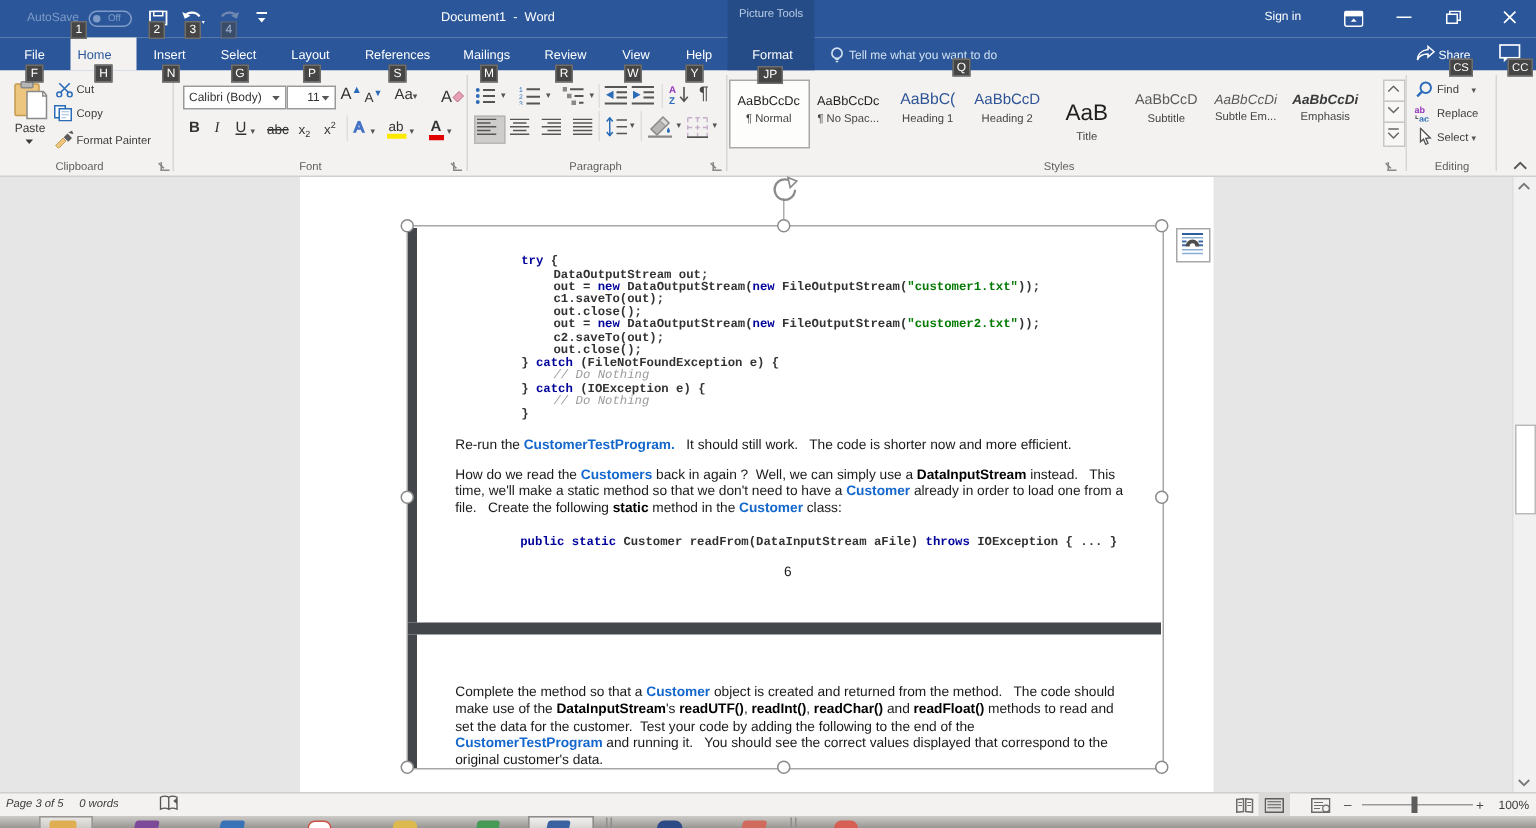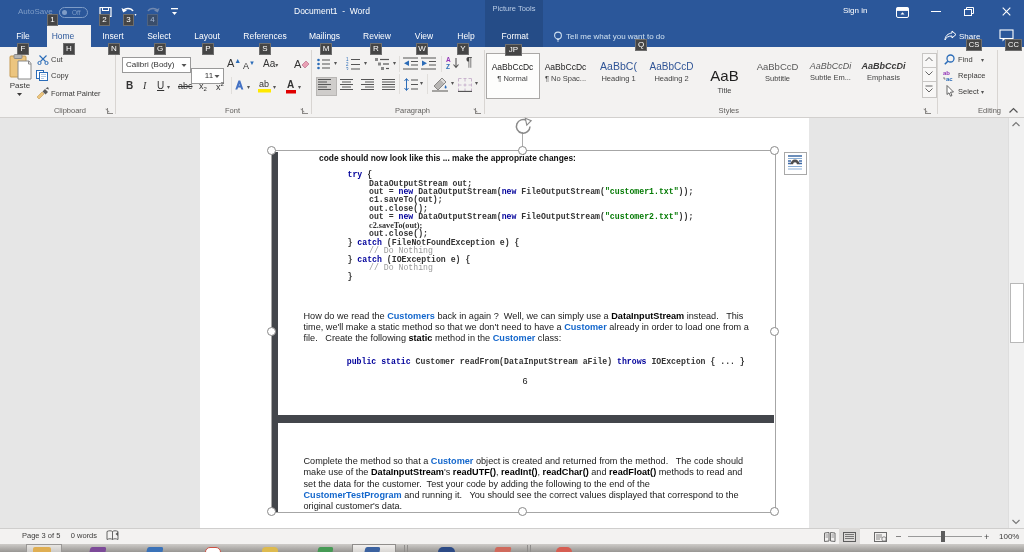--- a/index.html
+++ b/index.html
@@ -1,35 +1,35 @@
 <!DOCTYPE html>
 <html><head>
 <meta charset="utf-8">
 <style>
 html,body{margin:0;padding:0;}
 body{width:1024px;height:552px;overflow:hidden;position:relative;font-family:"Liberation Sans",sans-serif;background:#e6e6e6;}
 .ab{position:absolute;}
 .kt{position:absolute;background:#454545;color:#fff;font-size:8px;line-height:10px;text-align:center;border:1px solid #6e6e6e;z-index:50;}
 .sep{position:absolute;width:1px;background:#d8d5d2;top:50px;height:64px;}
-.glbl{position:absolute;font-size:7.5px;color:#605e5c;top:106px;text-align:right;}
+.glbl{position:absolute;font-size:7.5px;color:#605e5c;top:106px;text-align:center;}
 .dlg{position:absolute;width:5px;height:5px;border-left:1px solid #8a8886;border-bottom:1px solid #8a8886;top:108px;}
 .dlg:after{content:"";position:absolute;left:-3px;top:2px;width:5px;height:1px;background:#8a8886;transform:rotate(45deg);}
 .tabtxt{position:absolute;top:25px;height:22px;line-height:22px;font-size:8.5px;color:#fff;text-align:center;}
 .cmb{position:absolute;background:#fff;border:1px solid #999;font-size:8px;color:#333;}
 .stit{position:absolute;top:53px;width:51px;height:44px;text-align:center;}
 .stit .s1{display:block;white-space:nowrap;overflow:hidden;}
 .stit .s2{display:block;font-size:7.5px;color:#444;margin-top:2px;white-space:nowrap;overflow:hidden;}
 .hndl{position:absolute;width:7px;height:7px;background:#fff;border:1px solid #8a8a8a;border-radius:50%;z-index:30;}
 .doc{font-size:9.15px;color:#1a1a1a;line-height:11.07px;white-space:nowrap;}
 .doc b{color:#000;}
 .bl{color:#1467cc;font-weight:bold;}
 .code{font-family:"Liberation Mono",monospace;font-size:8.2px;color:#333;line-height:8.5px;white-space:pre;font-weight:bold;margin-left:15px;}
 .kw{color:#00009b;font-weight:bold;}
 .st{color:#047a04;font-weight:bold;}
-.cm{color:#9b9b9b;font-weight:normal;}
+.cm{color:#9b9b9b;font-style:italic;font-weight:normal;}
 </style>
 </head>
 <body>
 
 <div class="ab" style="left:0;top:0;width:1024px;height:25px;background:#2b579a;"></div>
 
 <div class="ab" style="left:485px;top:0;width:58px;height:47px;background:#254c87;"></div>
 <div class="ab" style="left:485px;top:2px;width:58px;height:13px;font-size:7.5px;color:#b9cce6;text-align:center;line-height:13px;">Picture Tools</div>
 <div class="ab" style="left:18px;top:7px;font-size:8px;color:#7e9cc7;">AutoSave</div>
 <div class="ab" style="left:59px;top:7px;width:27px;height:9px;border:1px solid #7e9cc7;border-radius:6px;">
@@ -158,21 +158,21 @@
 <svg class="ab" style="left:36px;top:87px;" width="13" height="12" viewBox="0 0 13 12">
     <path d="M1 10 L6 5 L8 7 L3 12 Z" fill="#ecc57f" stroke="#c59a51" stroke-width="0.6"></path>
     <path d="M6.5 4.5 L9 2 L12 5 L9.5 7.5 Z" fill="#5a5a5a"></path>
     <path d="M9.5 1.5 l2.5 -1.5 l1 2.5 z" fill="#5a5a5a"></path>
   </svg>
 <div class="ab" style="left:51px;top:89px;font-size:7.5px;color:#3b3a39;">Format Painter</div>
 
 <div class="cmb" style="left:122px;top:57px;width:67px;height:14px;line-height:14px;"><span style="margin-left:3px;">Calibri (Body)</span><svg class="ab" style="right:3px;top:5px;" width="6" height="5" viewBox="0 0 6 5">
       <path d="M0.5 1 L3 4 L5.5 1 Z" fill="#555"></path>
     </svg></div>
-<div class="cmb" style="left:191px;top:68px;width:31px;height:14px;line-height:14px;text-align:center;"><span style="margin-left:3px;">11</span><svg class="ab" style="right:3px;top:5px;" width="6" height="5" viewBox="0 0 6 5">
+<div class="cmb" style="left:191px;top:57px;width:31px;height:14px;line-height:14px;text-align:center;"><span style="margin-left:3px;">11</span><svg class="ab" style="right:3px;top:5px;" width="6" height="5" viewBox="0 0 6 5">
       <path d="M0.5 1 L3 4 L5.5 1 Z" fill="#555"></path>
     </svg></div>
 <div class="ab" style="left:227px;top:57px;font-size:11px;color:#333;">A<span style="font-size:7px;vertical-align:4px;color:#2b6cb8;">▲</span></div>
 <div class="ab" style="left:243px;top:60px;font-size:9px;color:#333;">A<span style="font-size:6px;vertical-align:4px;color:#2b6cb8;">▼</span></div>
 <div class="ab" style="left:263px;top:58px;font-size:10px;color:#333;">Aa<span style="font-size:6px;color:#555;">▾</span></div>
 <svg class="ab" style="left:294px;top:57px;" width="16" height="14" viewBox="0 0 16 14">
     <text x="0" y="11" font-size="11" fill="#333" font-family="Liberation Sans">A</text>
     <path d="M8 8 L12 4 L15 7 L11 11 Z" fill="#e8a0b4" stroke="#b06080" stroke-width="0.6"></path>
   </svg>
 <div class="ab" style="left:126px;top:80px;font-size:10px;font-weight:bold;color:#333;">B</div>
@@ -333,34 +333,34 @@
 <div class="ab" style="left:958px;top:87px;font-size:7.5px;color:#3b3a39;">Select</div>
 <div class="ab" style="left:981px;top:88px;font-size:6px;color:#555;">▾</div>
 
 <div class="ab" style="left:0;top:118px;width:1008px;height:410px;background:#e6e6e6;"></div>
 <div class="ab" style="left:200px;top:118px;width:609px;height:410px;background:#fff;"></div>
 
 <div class="ab" style="left:271px;top:150px;width:503px;height:361px;border:1px solid #a6a6a6;overflow:hidden;background:#fff;">
   <div class="ab" style="left:0px;top:1px;width:5.5px;height:263px;background:#43464b;"></div>
   <div class="ab" style="left:0px;top:264px;width:502px;height:8px;background:#43464b;"></div>
   <div class="ab" style="left:0px;top:272px;width:5.5px;height:89px;background:#43464b;"></div>
-  <div class="ab doc" style="left:47px;top:1.7px;font-weight:bold;color:#111;font-size:8.4px;line-height:11px;">code should now look like this ... make the appropriate changes:</div>
   <div class="code ab" style="left:60.5px;top:20px;"><span class="kw">try</span> {</div>
   <div class="code ab" style="left:82px;top:28.5px;">DataOutputStream out;</div>
   <div class="code ab" style="left:82px;top:37px;">out = <span class="kw">new</span> DataOutputStream(<span class="kw">new</span> FileOutputStream(<span class="st">"customer1.txt"</span>));</div>
   <div class="code ab" style="left:82px;top:45.4px;">c1.saveTo(out);</div>
   <div class="code ab" style="left:82px;top:53.9px;">out.close();</div>
   <div class="code ab" style="left:82px;top:62.4px;">out = <span class="kw">new</span> DataOutputStream(<span class="kw">new</span> FileOutputStream(<span class="st">"customer2.txt"</span>));</div>
-  <div class="code ab" style="left:82px;top:70.8px;font-family:Liberation Serif, serif;">c2.saveTo(out);</div>
+  <div class="code ab" style="left:82px;top:70.8px;">c2.saveTo(out);</div>
   <div class="code ab" style="left:82px;top:79.3px;">out.close();</div>
   <div class="code ab" style="left:60.5px;top:87.8px;">} <span class="kw">catch</span> (FileNotFoundException e) {</div>
   <div class="code ab" style="left:82px;top:96.2px;"><span class="cm">// Do Nothing</span></div>
   <div class="code ab" style="left:60.5px;top:104.7px;">} <span class="kw">catch</span> (IOException e) {</div>
   <div class="code ab" style="left:82px;top:113.2px;"><span class="cm">// Do Nothing</span></div>
   <div class="code ab" style="left:60.5px;top:121.6px;">}</div>
+  <div class="ab doc" style="left:31.5px;top:140px;">Re-run the <span class="bl">CustomerTestProgram.</span>&nbsp;&nbsp; It should still work.&nbsp;&nbsp; The code is shorter now and more efficient.</div>
   <div class="ab doc" style="left:31.5px;top:159.6px;">How do we read the <span class="bl">Customers</span> back in again ?&nbsp; Well, we can simply use a <b>DataInputStream</b> instead.&nbsp;&nbsp; This<br>time, we'll make a static method so that we don't need to have a <span class="bl">Customer</span> already in order to load one from a<br>file.&nbsp;&nbsp; Create the following <b>static</b> method in the <span class="bl">Customer</span> class:</div>
   <div class="code ab" style="left:59.8px;top:206.5px;"><span class="kw">public static</span> Customer readFrom(DataInputStream aFile) <span class="kw">throws</span> IOException { ... }</div>
   <div class="ab doc" style="left:250.6px;top:225px;">6</div>
   <div class="ab doc" style="left:31.5px;top:305.4px;">Complete the method so that a <span class="bl">Customer</span> object is created and returned from the method.&nbsp;&nbsp; The code should<br>make use of the <b>DataInputStream</b>'s <b>readUTF()</b>, <b>readInt()</b>, <b>readChar()</b> and <b>readFloat()</b> methods to read and<br>set the data for the customer.&nbsp; Test your code by adding the following to the end of the<br><span class="bl">CustomerTestProgram</span> and running it.&nbsp;&nbsp; You should see the correct values displayed that correspond to the<br>original customer's data.</div>
 </div>
 
 <div class="hndl" style="left:267px;top:146px;"></div>
 <div class="hndl" style="left:518px;top:146px;"></div>
 <div class="hndl" style="left:770px;top:146px;"></div>
 <div class="hndl" style="left:267px;top:327px;"></div>
@@ -390,21 +390,21 @@
     <path d="M1.5 6 L5 2.5 L8.5 6" fill="none" stroke="#787878" stroke-width="1.2"></path>
   </svg>
 <svg class="ab" style="left:1011px;top:518px;" width="10" height="8" viewBox="0 0 10 8">
     <path d="M1.5 2 L5 5.5 L8.5 2" fill="none" stroke="#787878" stroke-width="1.2"></path>
   </svg>
 <svg class="ab" style="left:1008px;top:106px;" width="11" height="8" viewBox="0 0 11 8">
     <path d="M1.5 6.5 L5.5 2.5 L9.5 6.5" fill="none" stroke="#555" stroke-width="1.2"></path>
   </svg>
 
 <div class="ab" style="left:0;top:528px;width:1024px;height:16px;background:#f3f2f1;border-top:1px solid #cfcecd;"></div>
-<div class="ab" style="left:22px;top:531px;font-size:7.5px;color:#3b3a39;">Page 3 of 5&nbsp;&nbsp;&nbsp;&nbsp;&nbsp;0 words</div>
+<div class="ab" style="left:4px;top:531px;font-size:7.5px;color:#3b3a39;font-style:italic;">Page 3 of 5&nbsp;&nbsp;&nbsp;&nbsp;&nbsp;0 words</div>
 <svg class="ab" style="left:106px;top:530px;" width="13" height="11" viewBox="0 0 13 11">
     <path d="M1 1.5 C3 0.5 5 0.5 6.5 1.5 L6.5 9.5 C5 8.5 3 8.5 1 9.5 Z" fill="none" stroke="#555" stroke-width="0.9"></path>
     <path d="M6.5 1.5 C8 0.5 10 0.5 12 1.5 L12 9.5 C10 8.5 8 8.5 6.5 9.5" fill="none" stroke="#555" stroke-width="0.9"></path>
     <path d="M9.5 4 l2.5 -2 l0 4 z" fill="#555"></path>
   </svg>
 
 <svg class="ab" style="left:824px;top:532px;" width="12" height="10" viewBox="0 0 12 10">
     <path d="M0.5 1 L5 0.5 L5 9 L0.5 9.5 Z M6.5 0.5 L11 1 L11 9.5 L6.5 9 Z" fill="none" stroke="#6b6b6b"></path>
     <path d="M1.5 3 l2.5 0 M1.5 5 l2.5 0 M7.5 3 l2.5 0 M7.5 5 l2.5 0" stroke="#6b6b6b" stroke-width="0.7"></path>
   </svg>

